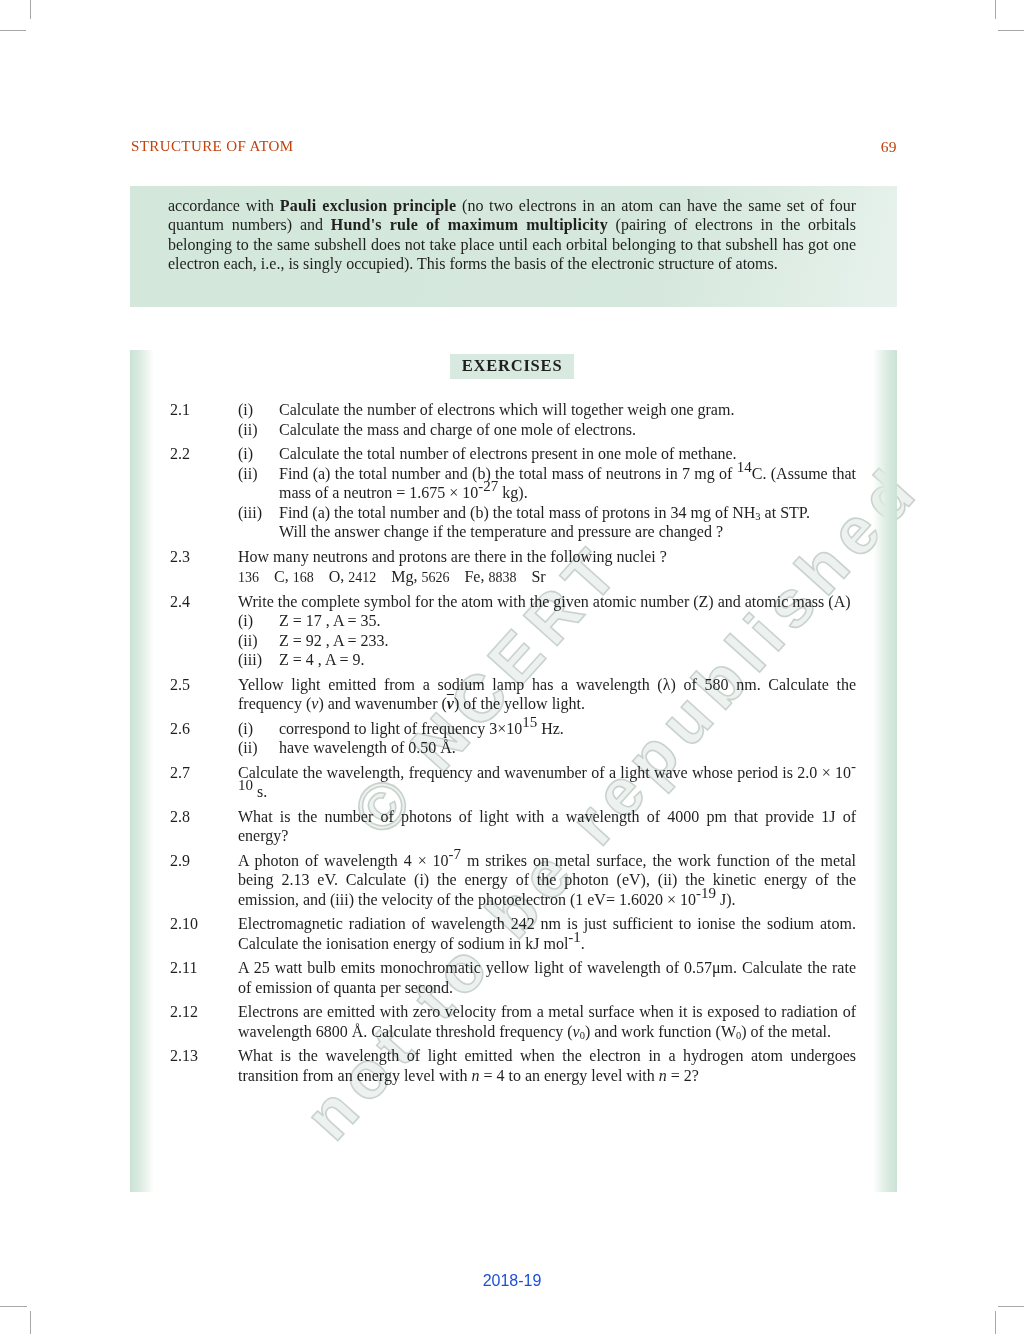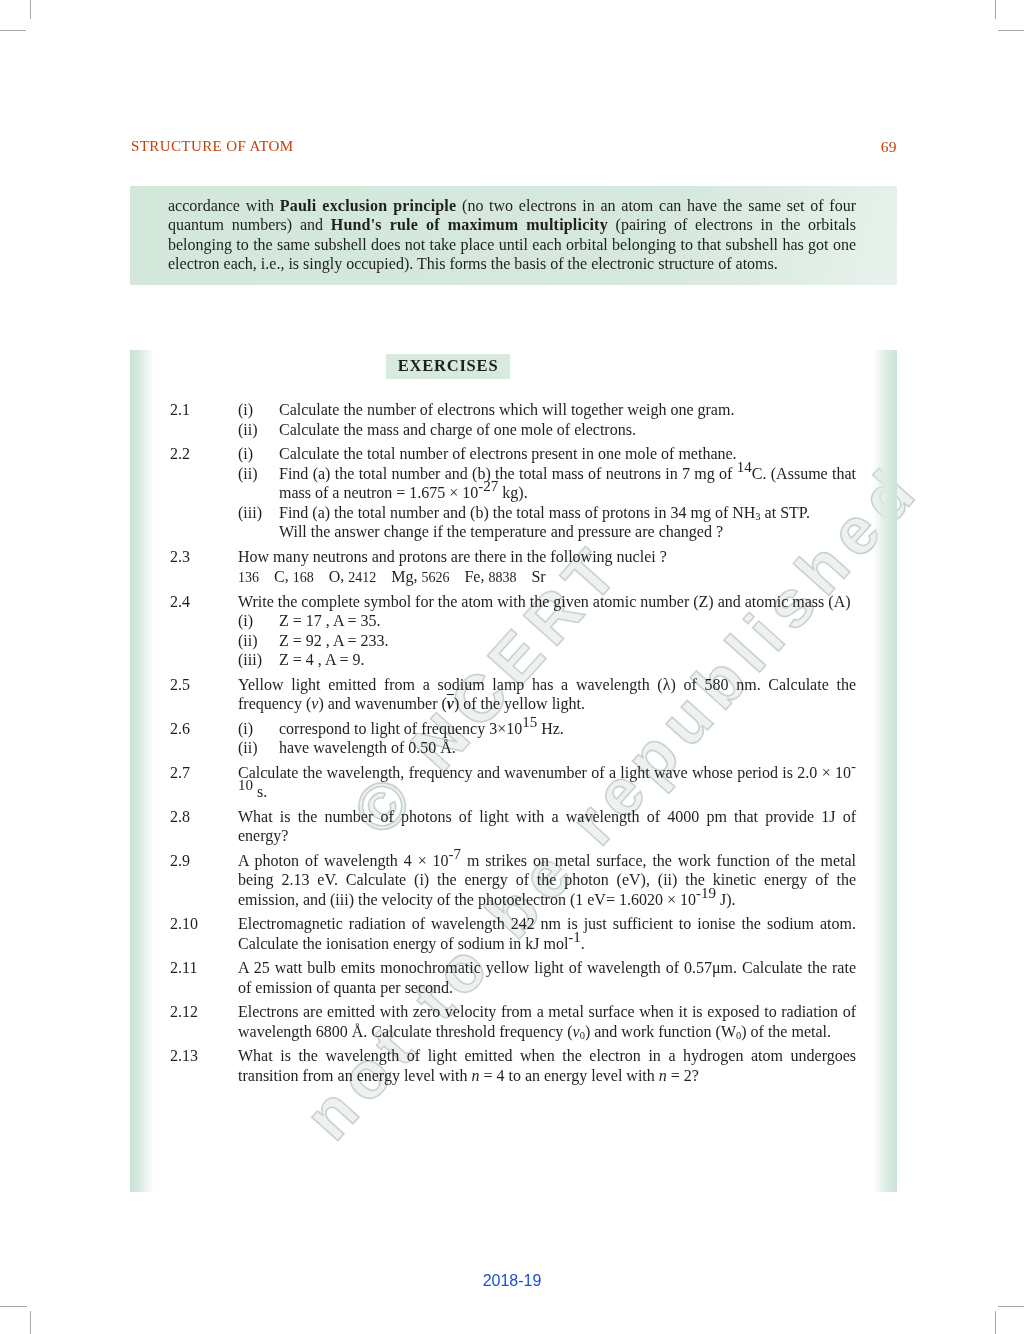--- a/index.html
+++ b/index.html
@@ -13,29 +13,29 @@
   .crop { position:absolute; background:#a8a8a8; }
 
   
   .runhead { position:absolute; top:138px; left:131px; right:127px; height:18px;
     font-size:15px; letter-spacing:0.4px; color:#c2410c; }
   .runhead .title { float:left; }
   .runhead .pageno { float:right; font-size:15.5px; }
 
   
   .intro-box {
-    position:absolute; left:130px; top:186px; width:767px; height:99px;
+    position:absolute; left:130px; top:186px; width:767px; height:121px;
     background:linear-gradient(105deg,#d3e7db 0%,#d6e8dd 70%,#e7f2ec 100%);
     box-sizing:border-box; padding:10px 41px 0 38px; z-index:1;
   }
   .intro-text { margin:0; font-size:16px; line-height:19.4px; text-align:justify; }
   .intro-text b { letter-spacing:0.2px; }
 
   
-  .ex-head-wrap { position:absolute; left:0; top:354px; width:896px; text-align:center; z-index:1; }
+  .ex-head-wrap { position:absolute; left:0; top:354px; width:1024px; text-align:center; z-index:1; }
   .ex-head { display:inline-block; background:#d8eae0; padding:2px 12px 3px 12px;
     font-size:16.5px; font-weight:bold; letter-spacing:0.8px; }
 
   
   .strip { position:absolute; top:350px; height:842px; width:24px; z-index:0; }
   .strip.left  { left:130px; background:linear-gradient(to right,#cbe2d5 0%,#ddecE3 45%,rgba(255,255,255,0) 100%); }
   .strip.right { left:873px; background:linear-gradient(to left,#cbe2d5 0%,#ddecE3 45%,rgba(255,255,255,0) 100%); }
 
   
   .ex-list { position:absolute; left:170px; top:400px; width:686px; z-index:1;

